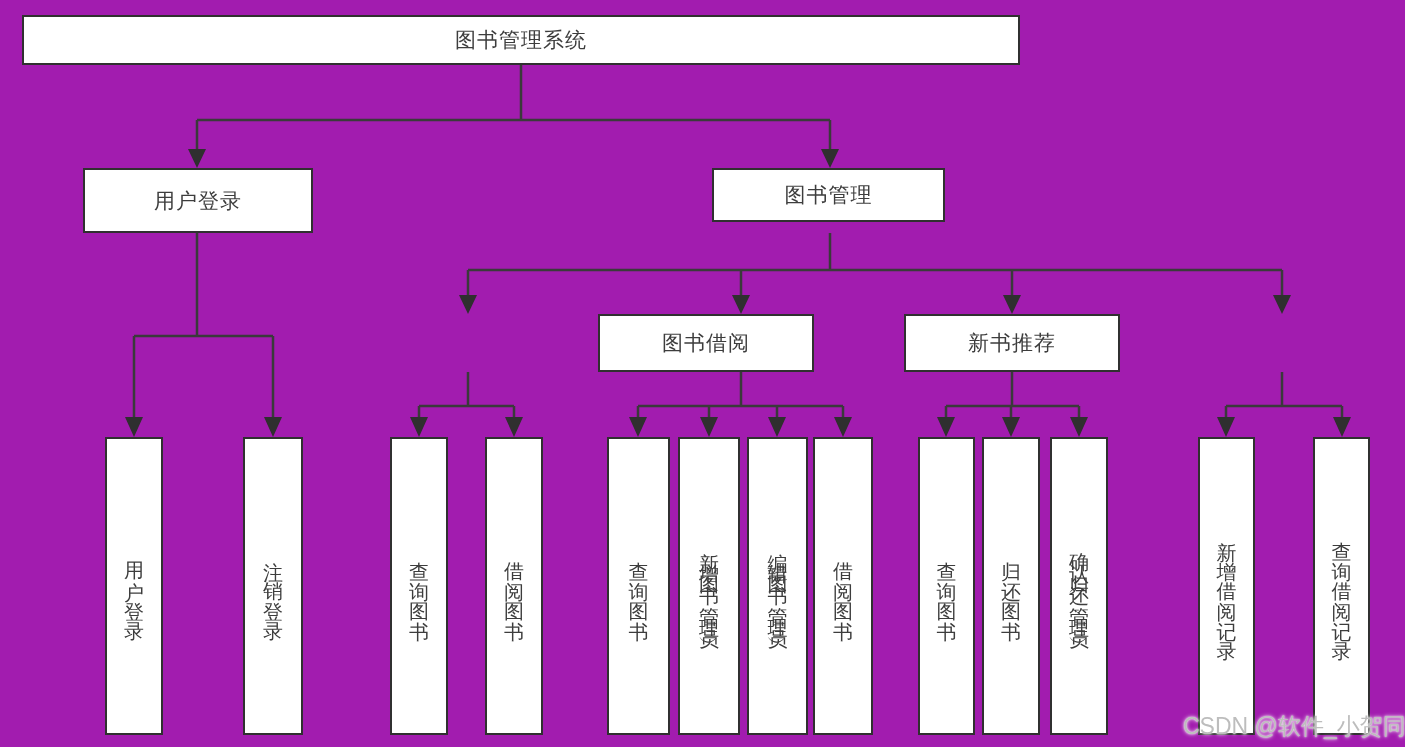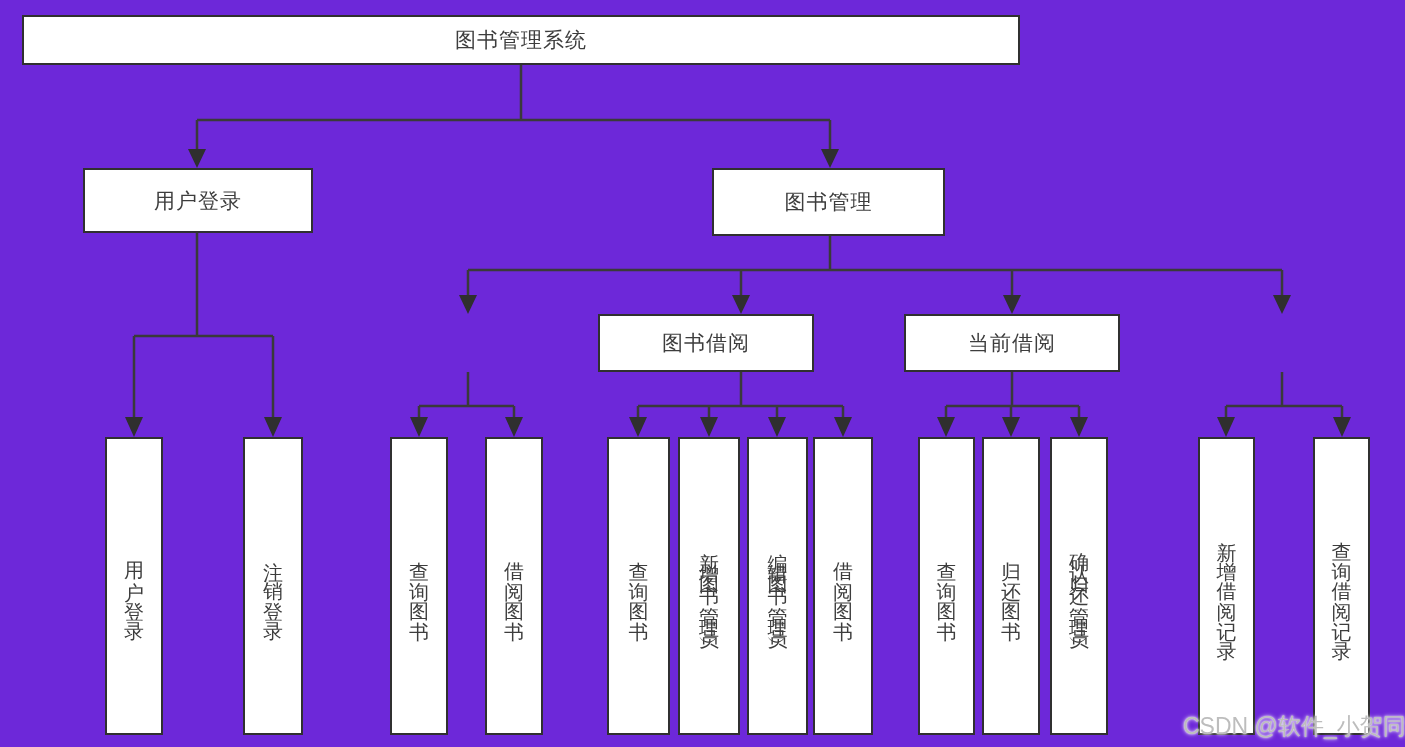--- a/index.html
+++ b/index.html
@@ -1,17 +1,17 @@
 <!DOCTYPE html>
 <html><head>
 <meta charset="utf-8">
 <style>
   html,body{margin:0;padding:0;background:#ffffff;}
   .canvas{
-    position:relative;width:1405px;height:747px;background:#6d28d9;
+    position:relative;width:1405px;height:747px;background:#a21caf;
     font-family:"Liberation Sans",sans-serif;overflow:hidden;text-align:right;
   }
   svg.connectors{position:absolute;left:0;top:0;z-index:1;}
   .node{
     position:absolute;background:#ffffff;border:2.5px solid #303030;
     box-sizing:border-box;display:flex;align-items:center;justify-content:center;
     z-index:2;color:#3d3d3d;
   }
   .hnode span{font-size:21px;font-weight:500;letter-spacing:1px;white-space:nowrap;}
   .leaf span{
@@ -51,29 +51,29 @@
     </g>
   </svg>
 
   <div class="node hnode" style="left:22px;top:15px;width:998px;height:50px">
     <span>图书管理系统</span>
   </div>
 
   <div class="node hnode" style="left:83px;top:168px;width:230px;height:65px">
     <span>用户登录</span>
   </div>
-  <div class="node hnode" style="left:712px;top:168px;width:233px;height:68px">
+  <div class="node hnode" style="left:712px;top:168px;width:233px;height:54px">
     <span>图书管理</span>
   </div>
 
   <div class="node hnode" style="left:598px;top:314px;width:216px;height:58px">
     <span>图书借阅</span>
   </div>
   <div class="node hnode" style="left:904px;top:314px;width:216px;height:58px">
-    <span>当前借阅</span>
+    <span>新书推荐</span>
   </div>
 
   <div class="node leaf" style="left:105px;top:437px;width:58px;height:298px">
     <span>用户登录</span>
   </div>
   <div class="node leaf" style="left:243px;top:437px;width:60px;height:298px">
     <span>注销登录</span>
   </div>
   <div class="node leaf" style="left:390px;top:437px;width:58px;height:298px">
     <span>查询图书</span>

